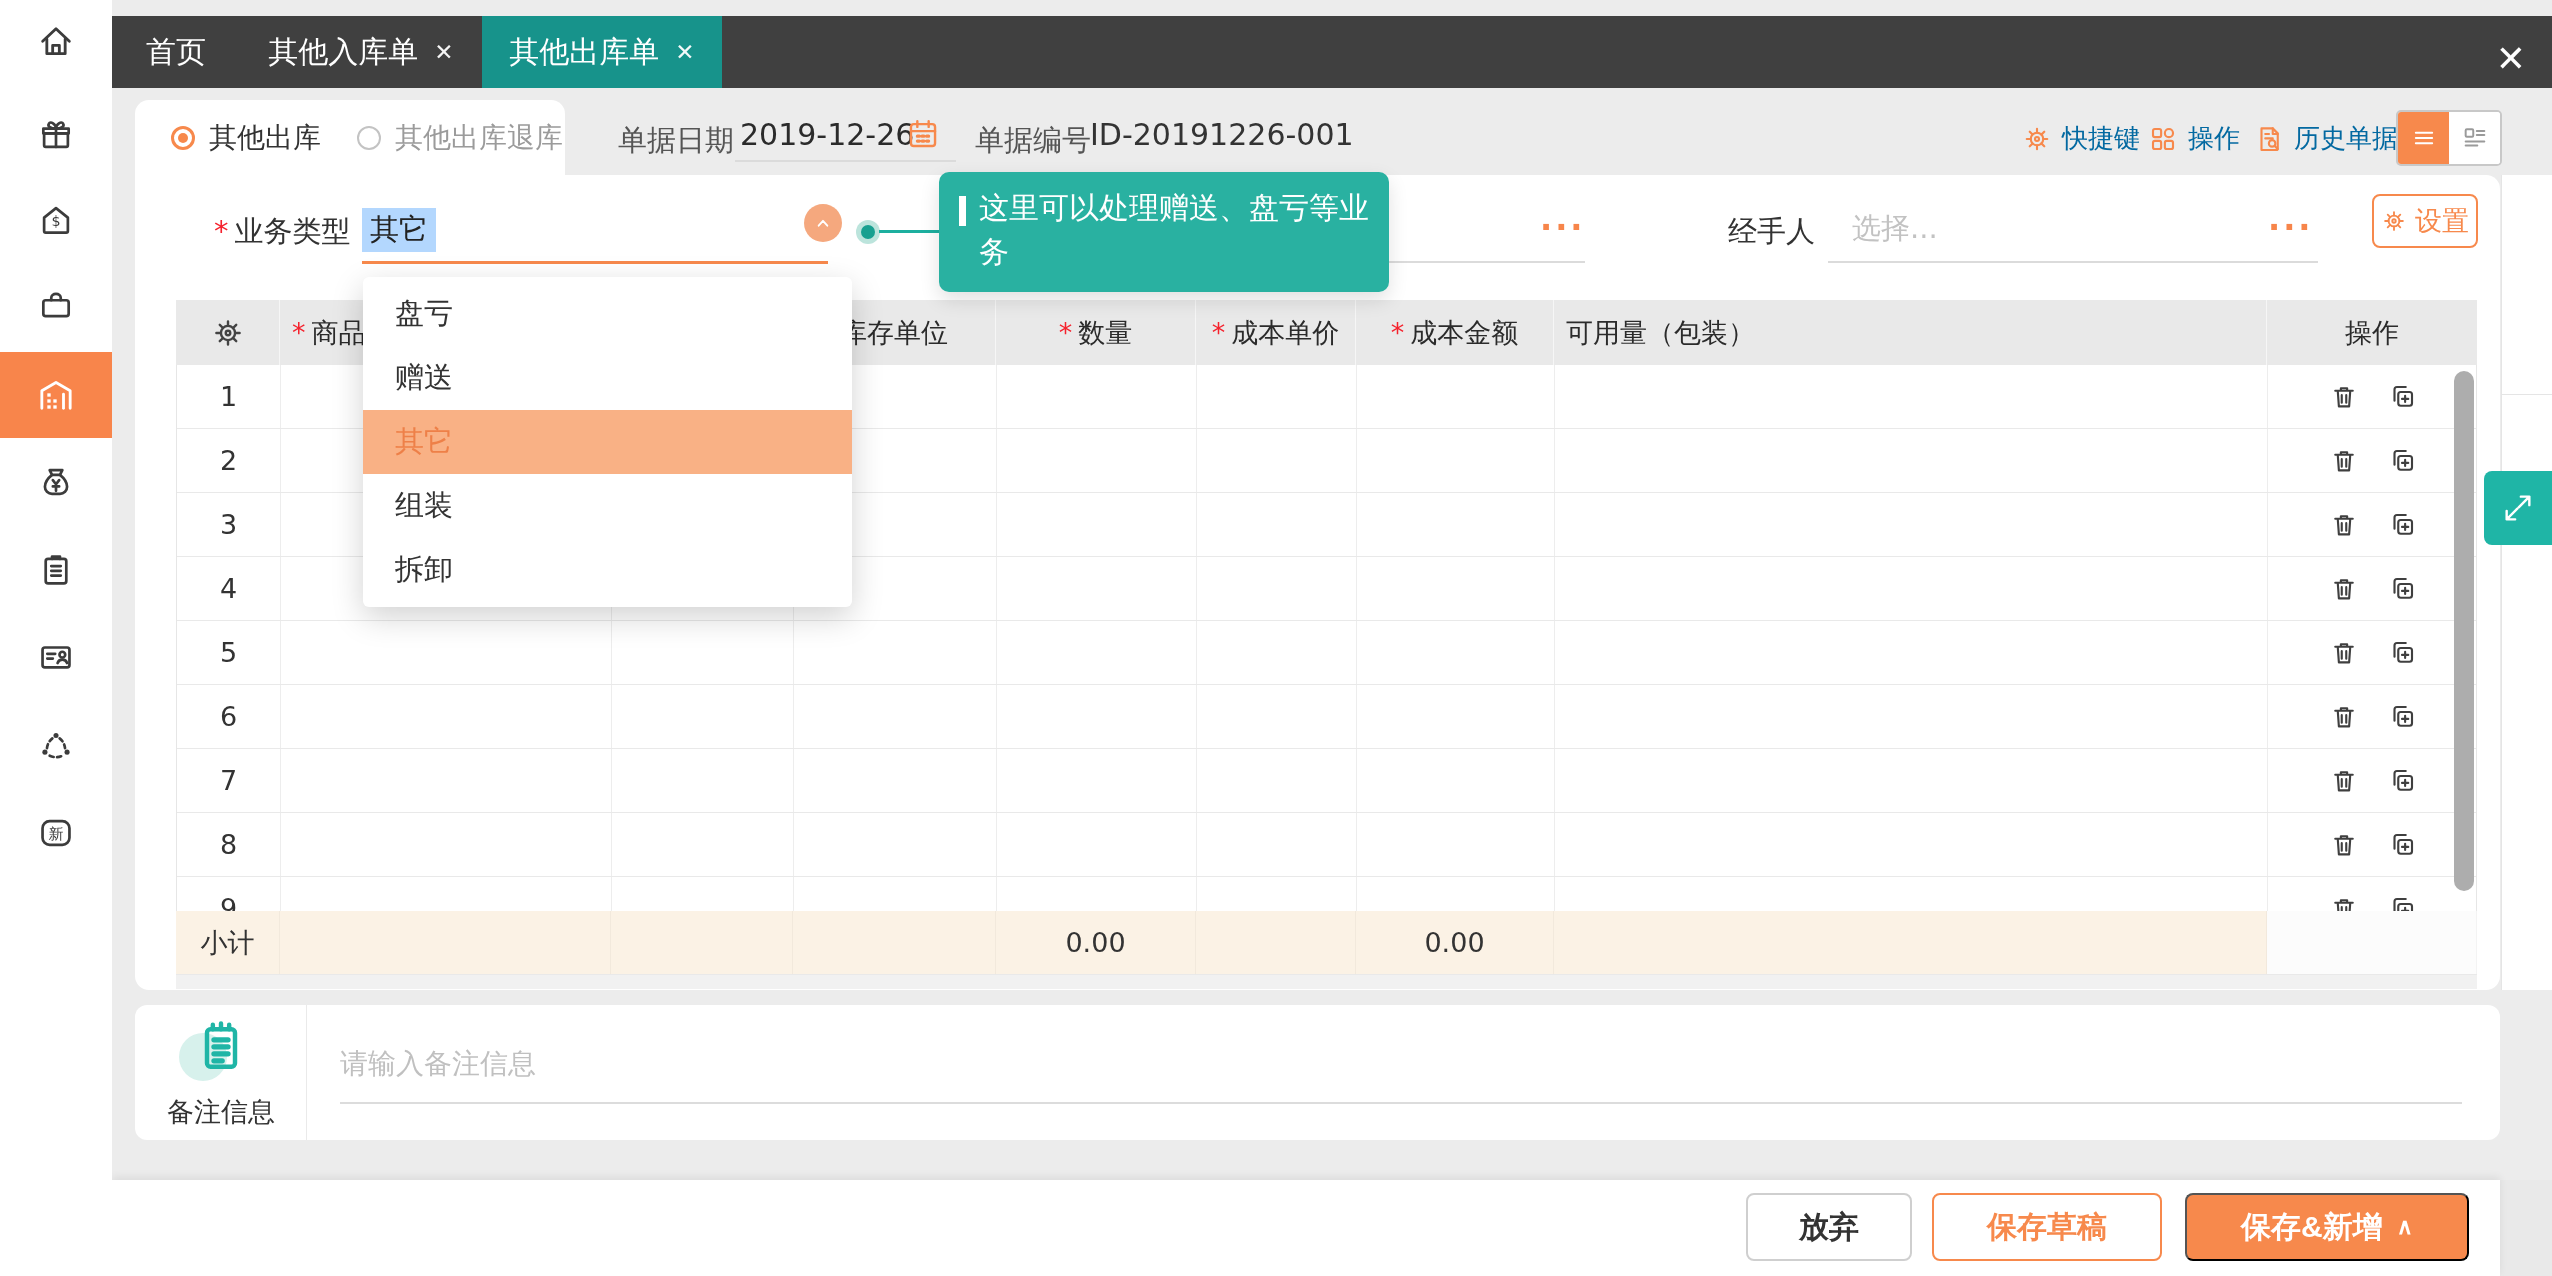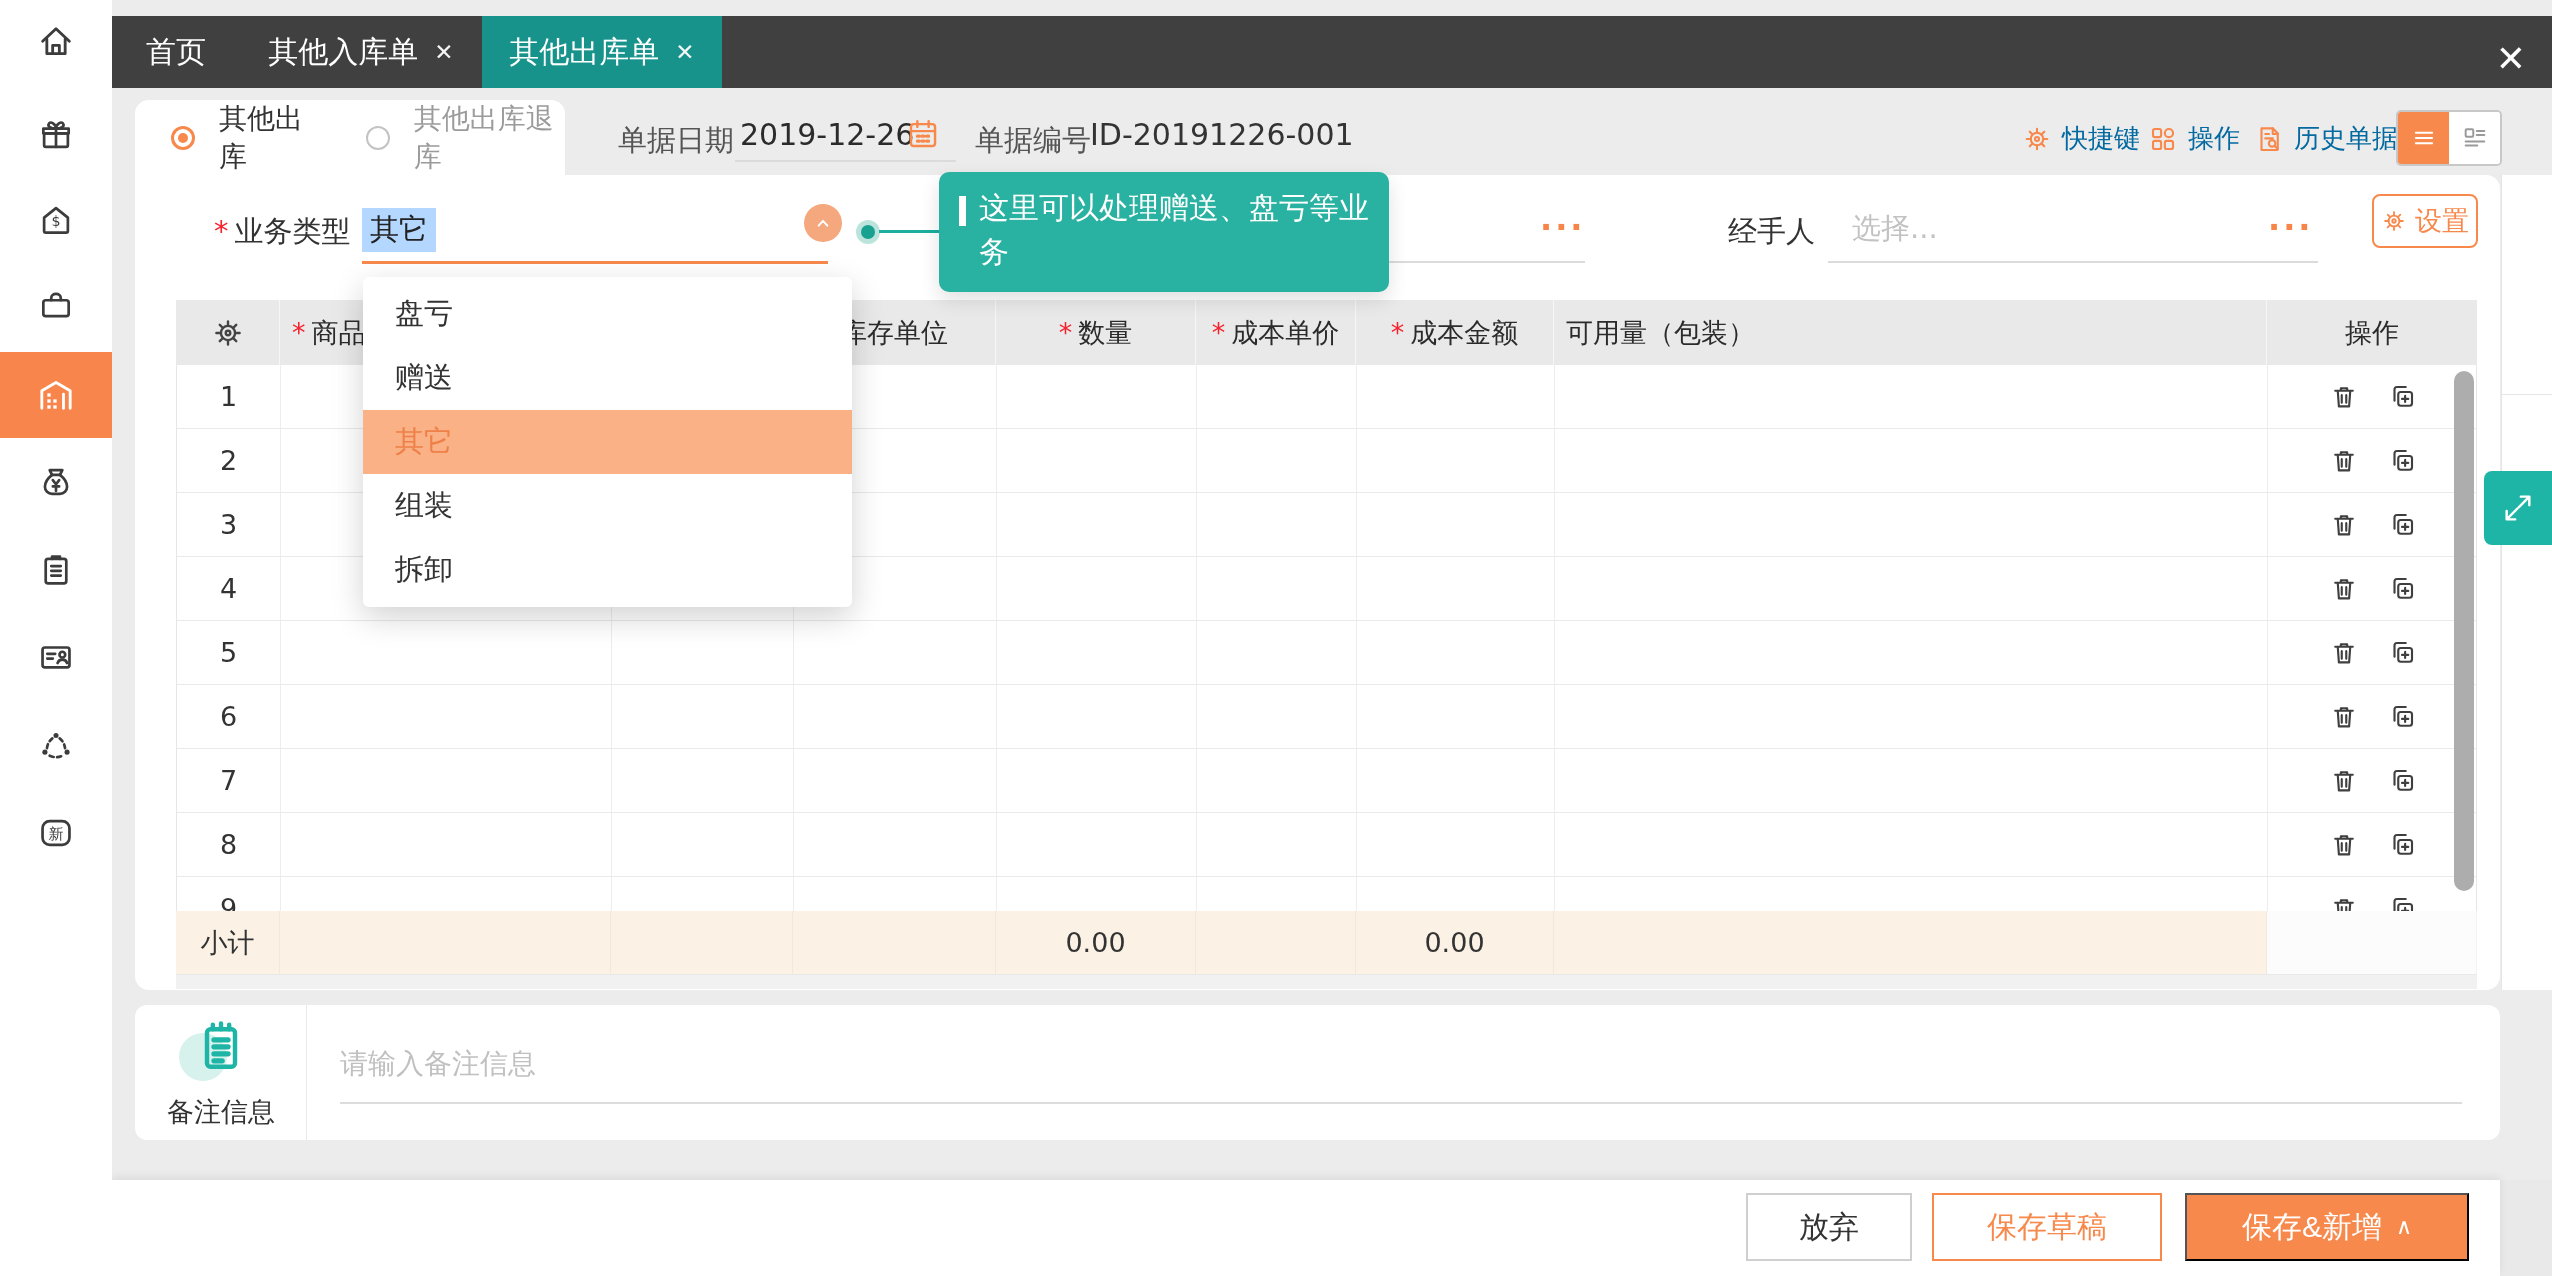--- a/index.html
+++ b/index.html
@@ -19,21 +19,21 @@
   .tab-3 { width:240px; background:#17938B; }
   .tab .tab-x { font-size:23px; opacity:.95; }
   .win-close { position:absolute; right:26px; top:0; height:84px; display:flex; align-items:center; color:#fff; font-size:36px; }
 
   
   .sidebar { position:absolute; left:0; top:0; width:112px; height:1276px; background:#fff; z-index:6; }
   .side-item { position:absolute; left:0; width:112px; height:44px; display:flex; align-items:center; justify-content:center; color:#3C3C3C; }
   .side-active { position:absolute; left:0; top:352px; width:112px; height:86px; background:#F8854B; display:flex; align-items:center; justify-content:center; color:#fff; }
 
   
-  .white-tab { position:absolute; left:135px; top:100px; width:430px; height:75px; background:#fff; border-radius:14px 14px 0 0; display:flex; align-items:center; padding-left:36px; gap:24px; }
+  .white-tab { position:absolute; left:135px; top:100px; width:430px; height:75px; background:#fff; border-radius:14px 14px 0 0; display:flex; align-items:center; padding-left:36px; gap:14px; }
   .radio { width:24px; height:24px; border-radius:50%; position:relative; flex:0 0 auto; }
   .radio-on { border:3px solid #F7894C; }
   .radio-on::after { content:""; position:absolute; left:4px; top:4px; width:10px; height:10px; border-radius:50%; background:#F7894C; }
   .radio-off { border:2px solid #C3C3C3; }
   .radio-lab1 { font-size:28px; color:#333; margin-right:22px; }
   .radio-lab2 { font-size:28px; color:#9B9B9B; }
   .hdr-label { position:absolute; top:121px; font-size:29px; color:#555; }
   .hdr-value { position:absolute; top:117px; font-size:30px; color:#2B2B2B; font-weight:500; }
   .date-line { position:absolute; left:735px; top:160px; width:221px; height:2px; background:#DBDBDB; }
   .cal-ic { position:absolute; left:906px; top:117px; color:#F7894C; }
@@ -98,21 +98,21 @@
   .rm-icwrap::before { content:""; position:absolute; left:-14px; top:16px; width:48px; height:48px; border-radius:50%; background:#D7F1EC; z-index:0; }
   .rm-icwrap svg { position:relative; z-index:1; }
   .rm-label { position:absolute; left:0; bottom:10px; width:172px; text-align:center; font-size:27px; color:#333; }
   .rm-input { position:absolute; left:205px; top:42px; width:900px; font-size:28px; color:#333; }
   .rm-input::placeholder { color:#C0C0C0; }
   .rm-line { position:absolute; left:205px; top:97px; width:2122px; height:2px; background:#DCDCDC; }
 
   
   .footer { position:absolute; left:112px; top:1180px; width:2440px; height:96px; background:#E9E9E9; }
   .footer-inner { position:absolute; left:0; top:0; width:2388px; height:96px; background:#fff; box-shadow:0 -3px 8px rgba(0,0,0,.07); }
-  .fbtn { position:absolute; top:13px; height:68px; border-radius:0; font-size:30px; display:flex; align-items:center; justify-content:center; }
+  .fbtn { position:absolute; top:13px; height:68px; border-radius:8px; font-size:30px; display:flex; align-items:center; justify-content:center;font-weight:bold; }
   .fbtn-discard { left:1634px; width:166px; border:2px solid #CFCFCF; color:#333; background:#fff; }
   .fbtn-draft { left:1820px; width:230px; border:2px solid #F7894C; color:#F7894C; background:#fff; }
   .fbtn-save { left:2073px; width:284px; background:#F7894C; color:#fff; gap:14px; }
   .fbtn-save .caret { font-size:22px; }
 </style>
 </head>
 <body>
 
 <svg width="0" height="0" style="position:absolute">
   <defs>

